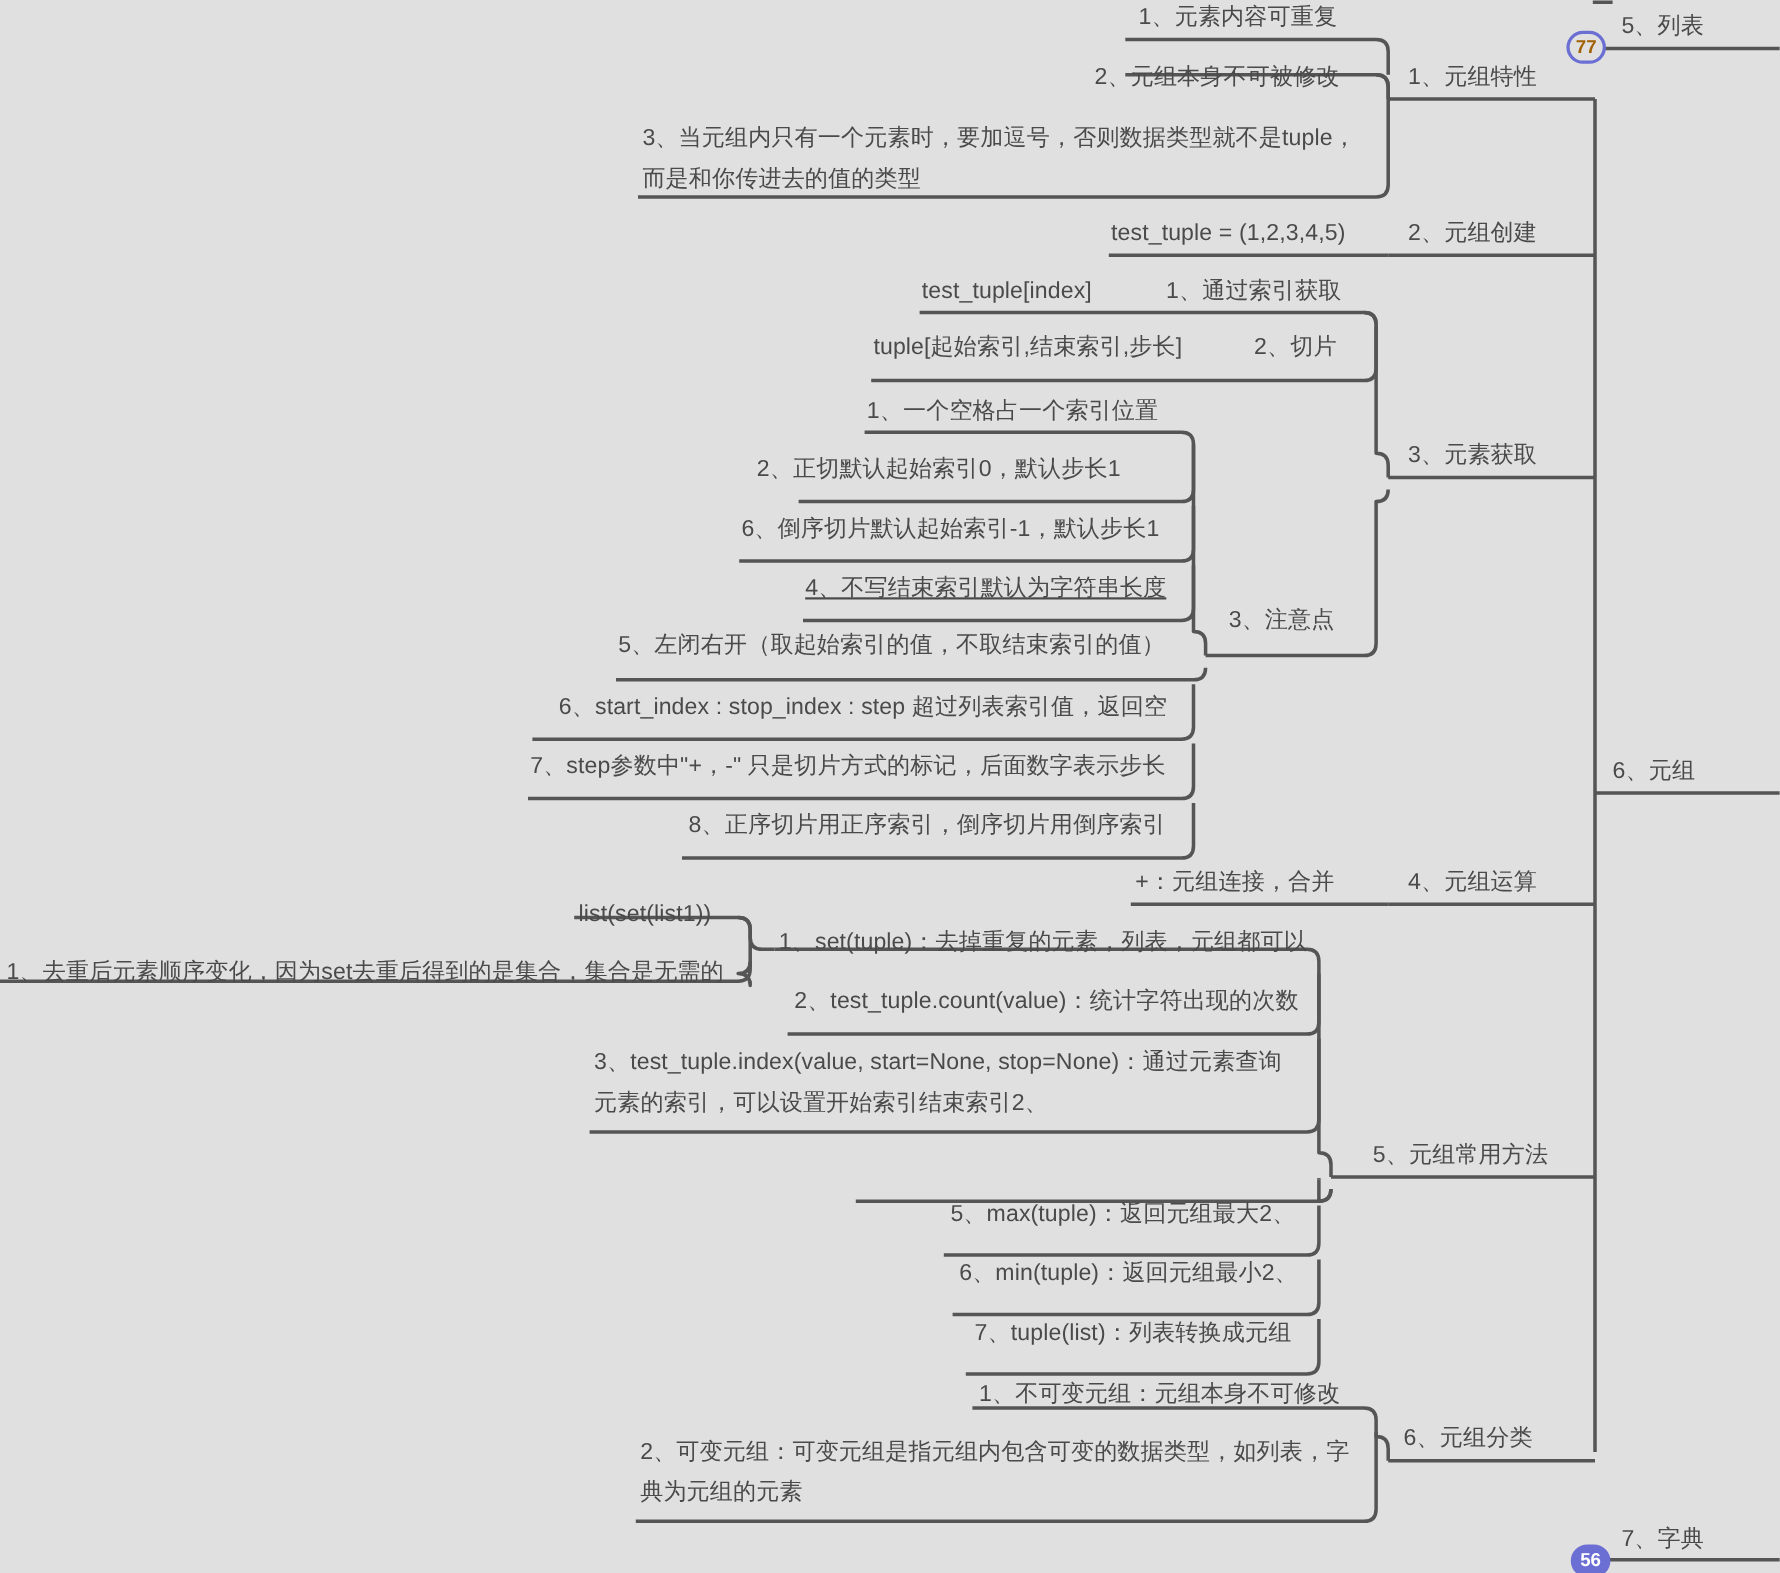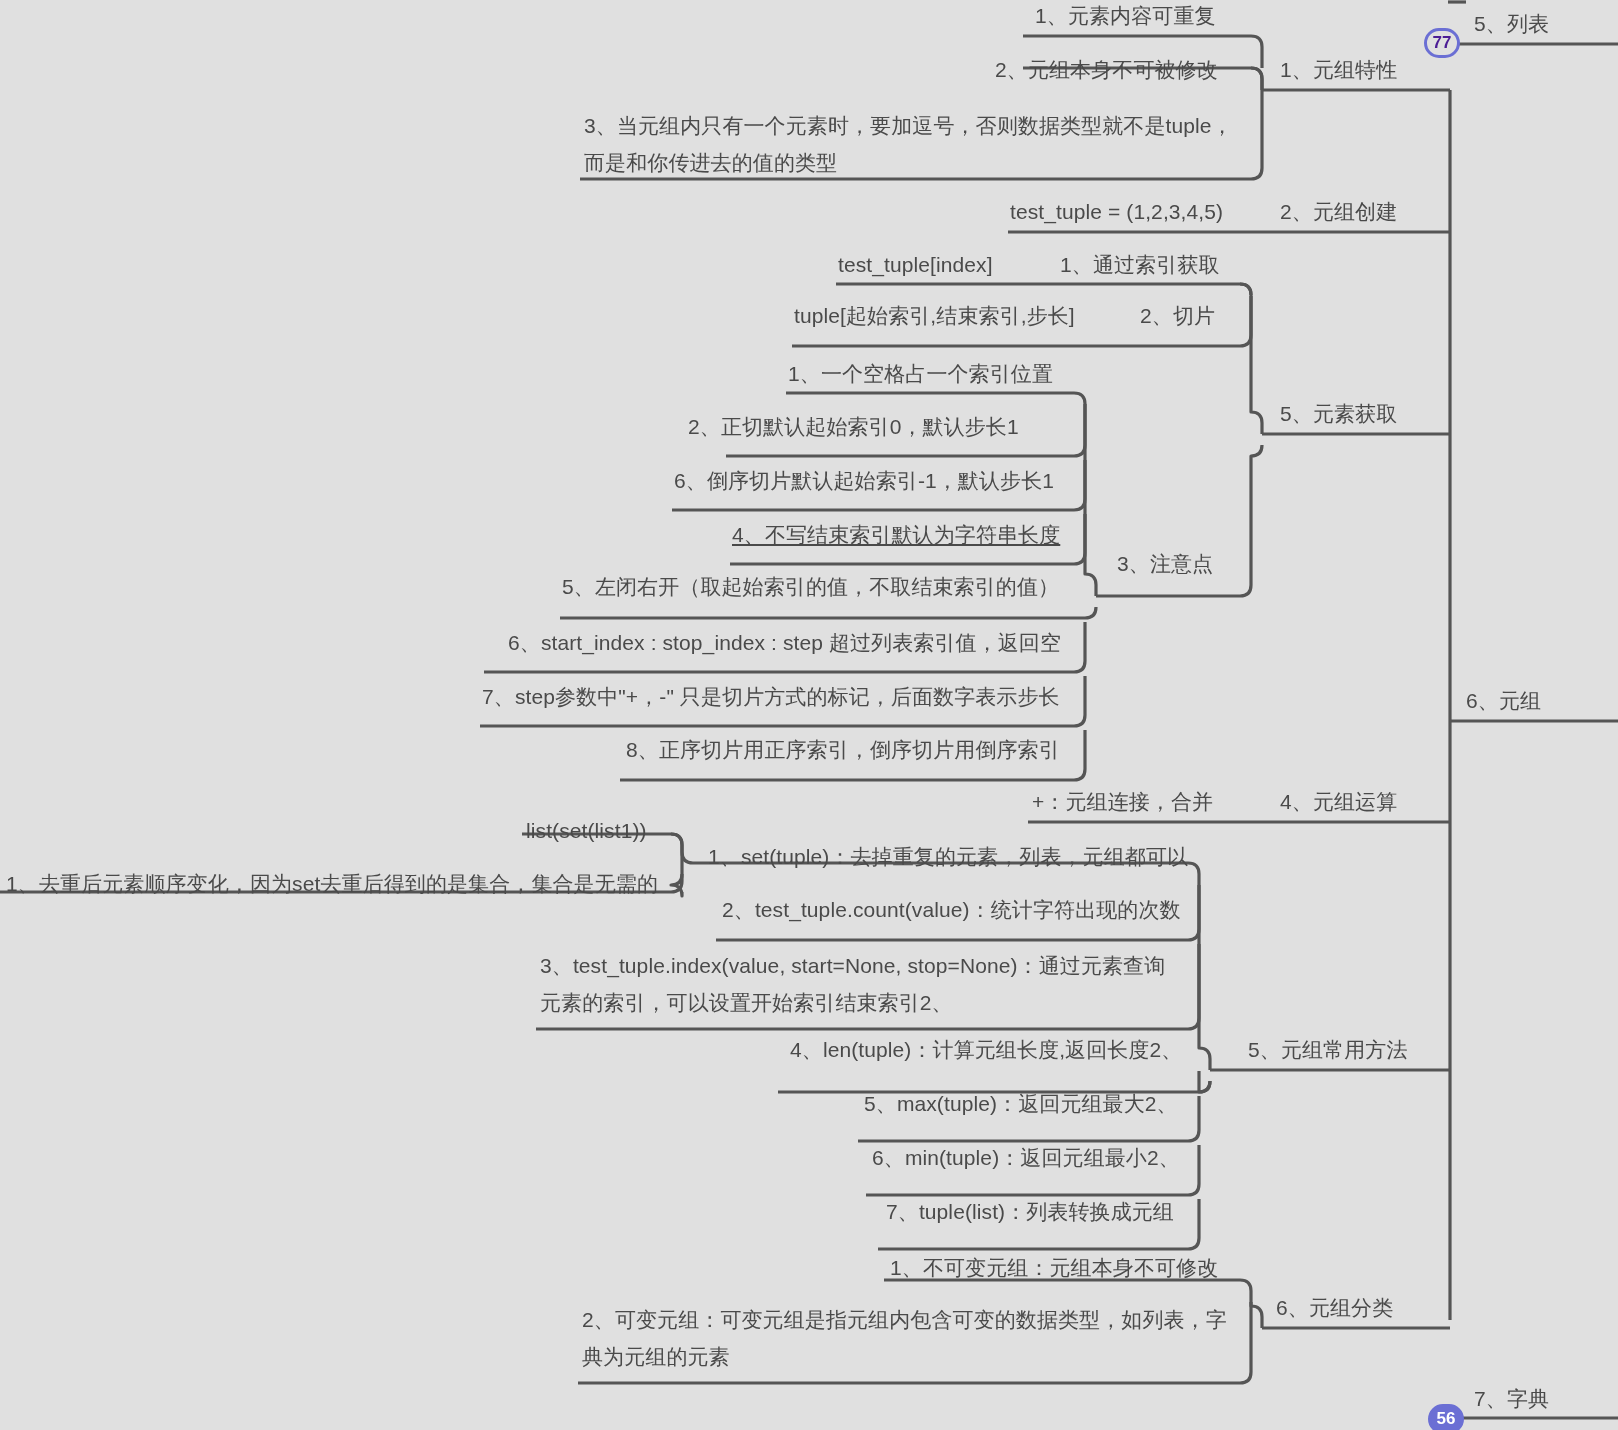--- a/index.html
+++ b/index.html
@@ -19,21 +19,21 @@
     line-height:37px;
     white-space:pre;
     letter-spacing:0.1px;
   }
   .node.wrap{white-space:normal;}
   .badge{
     position:absolute;
     box-sizing:border-box;
     border:3px solid #6b6fd4;
     background:#e0e0e0;
-    color:#4c1d95;
+    color:#a16207;
     border-radius:999px;
     font-size:17px;
     font-weight:bold;
     text-align:center;
     display:flex;align-items:center;justify-content:center;
   }
   .badge.filled{background:#6b6fd4;color:#ffffff;}
 </style>
 </head>
 <body>
@@ -109,21 +109,21 @@
 
   <div class="badge" style="left:1424px;top:28px;width:36px;height:30px;">77</div>
   <div class="badge filled" style="left:1428px;top:1404px;width:36px;height:30px;">56</div>
 
   <div class="node" style="left:1474px;top:5px;">5、列表</div>
   <div class="node" style="left:1474px;top:1380px;">7、字典</div>
   <div class="node" style="left:1466px;top:682px;">6、元组</div>
 
   <div class="node" style="left:1280px;top:51px;">1、元组特性</div>
   <div class="node" style="left:1280px;top:193px;">2、元组创建</div>
-  <div class="node" style="left:1280px;top:395px;">5、元素获取</div>
+  <div class="node" style="left:1280px;top:395px;">3、元素获取</div>
   <div class="node" style="left:1280px;top:783px;">4、元组运算</div>
   <div class="node" style="left:1248px;top:1031px;">5、元组常用方法</div>
   <div class="node" style="left:1276px;top:1289px;">6、元组分类</div>
 
   <div class="node" style="left:1035px;top:-3px;">1、元素内容可重复</div>
   <div class="node" style="left:995px;top:51px;">2、元组本身不可被修改</div>
   <div class="node wrap" style="left:584px;top:107px;width:660px;">3、当元组内只有一个元素时，要加逗号，否则数据类型就不是tuple，而是和你传进去的值的类型</div>
 
   <div class="node" style="left:1010px;top:193px;">test_tuple = (1,2,3,4,5)</div>
 
@@ -143,21 +143,20 @@
   <div class="node" style="left:626px;top:731px;">8、正序切片用正序索引，倒序切片用倒序索引</div>
 
   <div class="node" style="left:1032px;top:783px;">+：元组连接，合并</div>
 
   <div class="node" style="left:708px;top:838px;">1、set(tuple)：去掉重复的元素，列表，元组都可以</div>
   <div class="node" style="left:6px;top:865px;">1、去重后元素顺序变化，因为set去重后得到的是集合，集合是无需的</div>
   <div class="node" style="left:526px;top:812px;">list(set(list1))</div>
 
   <div class="node" style="left:722px;top:891px;">2、test_tuple.count(value)：统计字符出现的次数</div>
   <div class="node wrap" style="left:540px;top:947px;width:646px;">3、test_tuple.index(value, start=None, stop=None)：通过元素查询元素的索引，可以设置开始索引结束索引2、</div>
-  <div class="node" style="left:790px;top:1031px;">4、len(tuple)：计算元组长度,返回长度2、</div>
   <div class="node" style="left:864px;top:1085px;">5、max(tuple)：返回元组最大2、</div>
   <div class="node" style="left:872px;top:1139px;">6、min(tuple)：返回元组最小2、</div>
   <div class="node" style="left:886px;top:1193px;">7、tuple(list)：列表转换成元组</div>
 
   <div class="node" style="left:890px;top:1249px;">1、不可变元组：元组本身不可修改</div>
   <div class="node wrap" style="left:582px;top:1301px;width:662px;">2、可变元组：可变元组是指元组内包含可变的数据类型，如列表，字典为元组的元素</div>
 
 </div>
 
 </body></html>

